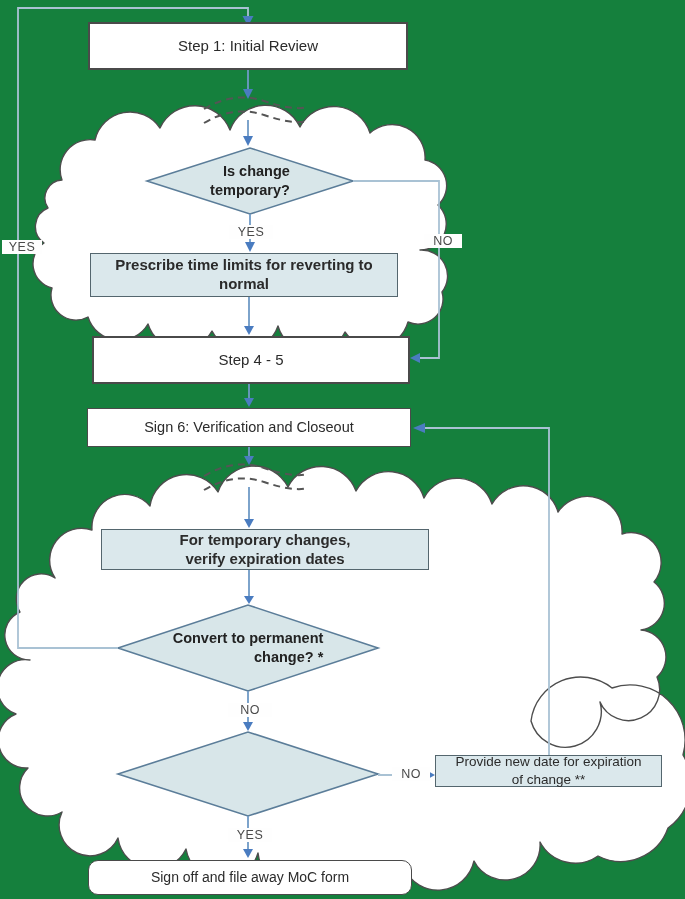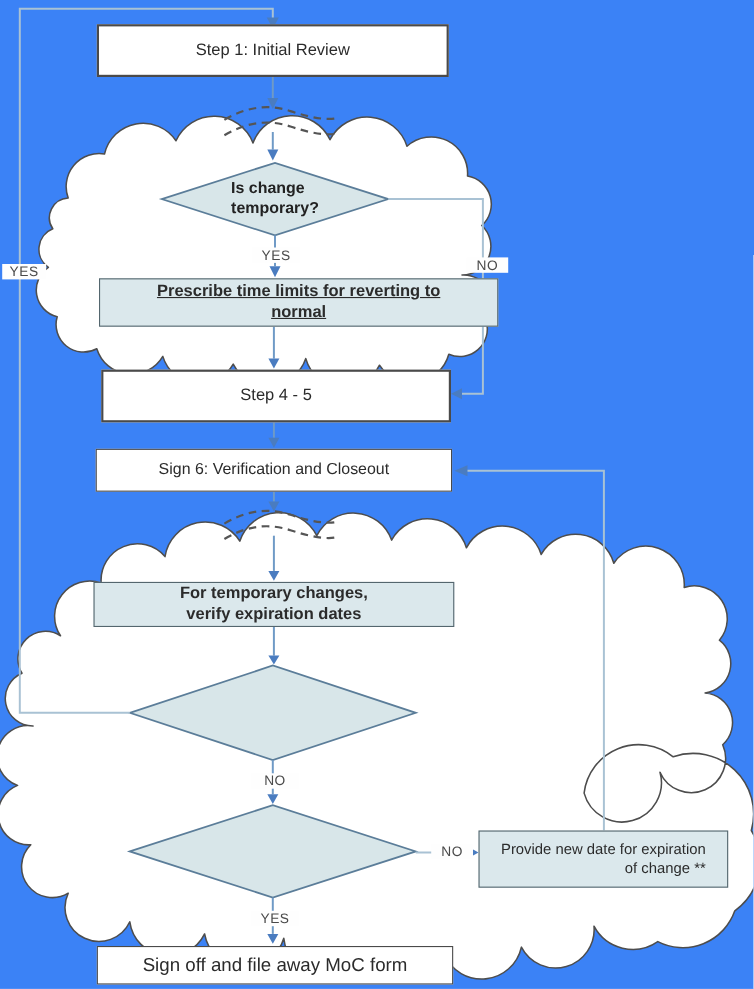--- a/index.html
+++ b/index.html
@@ -1,35 +1,35 @@
 <!DOCTYPE html>
 <html><head>
 <meta charset="utf-8">
 <style>
   html,body{margin:0;padding:0;background:#ffffff;}
   #stage{
-    position:relative;width:685px;height:899px;background:#3b82f6;
+    position:relative;width:685px;height:899px;background:#15803d;
     font-family:"Liberation Sans",sans-serif;overflow:hidden;
   }
   #diagram-svg{position:absolute;left:0;top:0;width:685px;height:899px;}
   .node{
     position:absolute;display:flex;align-items:center;justify-content:center;
     text-align:center;box-sizing:border-box;color:#2b2b2b;
     white-space:pre-line;line-height:1.25;
   }
   .proc{
     background:#ffffff;border:2px solid #4a4a4a;font-size:15px;
   }
   .shaded{
     background:#dbe8ec;border:1.5px solid #54666e;font-weight:bold;font-size:15px;
   }
   .shaded.plain{font-weight:normal;font-size:13.5px;line-height:1.3;}
   .dtext{
     position:absolute;display:flex;align-items:center;justify-content:center;
-    text-align:left;font-weight:bold;font-size:14.5px;color:#222;
+    text-align:right;font-weight:bold;font-size:14.5px;color:#222;
     white-space:pre-line;line-height:1.3;pointer-events:none;
   }
   .elabel{
     position:absolute;font-size:12.5px;color:#4a4a4a;text-align:center;
     background:#fefefe;padding:0 2px;letter-spacing:.5px;
   }
 </style>
 </head>
 <body>
 
@@ -102,37 +102,39 @@
       <polygon points="244,596 254,596 249,604"></polygon>
       <polygon points="243,722 253,722 248,731"></polygon>
       <polygon points="426,770 426,780 435,775"></polygon>
       <polygon points="425,423 425,433 413,428"></polygon>
       <polygon points="243,849 253,849 248,858"></polygon>
     </g>
   </svg>
 
   <div class="node proc" style="left:88px;top:22px;width:320px;height:48px;">Step 1: Initial Review</div>
 
-  <div class="node shaded" style="left:90px;top:253px;width:363px;height:44px;text-decoration:underline;">Prescribe time limits for reverting to
+  <div class="node shaded" style="left:90px;top:253px;width:308px;height:44px;">Prescribe time limits for reverting to
 normal</div>
 
   <div class="node proc" style="left:92px;top:336px;width:318px;height:48px;">Step 4 - 5</div>
 
   <div class="node proc" style="left:87px;top:408px;width:324px;height:39px;border-width:1.5px;font-size:14.5px;">Sign 6:  Verification and Closeout</div>
 
-  <div class="node shaded" style="left:85px;top:529px;width:328px;height:41px;">For temporary changes,
+  <div class="node shaded" style="left:101px;top:529px;width:328px;height:41px;">For temporary changes,
 verify expiration dates</div>
 
-  <div class="node shaded plain" style="left:435px;top:755px;width:227px;height:52px;text-align:right;">Provide new date for expiration
+  <div class="node shaded plain" style="left:435px;top:755px;width:227px;height:32px;">Provide new date for expiration
 of change **</div>
 
-  <div class="node proc" style="left:88px;top:860px;width:324px;height:35px;border-width:1.5px;font-size:17px;">Sign off and file away MoC form</div>
+  <div class="node proc" style="left:88px;top:860px;width:324px;height:35px;border-width:1.5px;font-size:14px;border-radius:10px;">Sign off and file away MoC form</div>
 
   <div class="dtext" style="left:150px;top:153px;width:200px;height:56px;">Is change
 temporary?</div>
+  <div class="dtext" style="left:118px;top:620px;width:260px;height:56px;">Convert to permanent
+change? *</div>
 
   <div class="elabel" style="left:2px;top:240px;width:36px;">YES</div>
   <div class="elabel" style="left:229px;top:225px;width:40px;">YES</div>
   <div class="elabel" style="left:424px;top:234px;width:34px;">NO</div>
   <div class="elabel" style="left:228px;top:703px;width:40px;">NO</div>
   <div class="elabel" style="left:392px;top:767px;width:34px;">NO</div>
   <div class="elabel" style="left:228px;top:828px;width:40px;">YES</div>
 
 </div>
 

